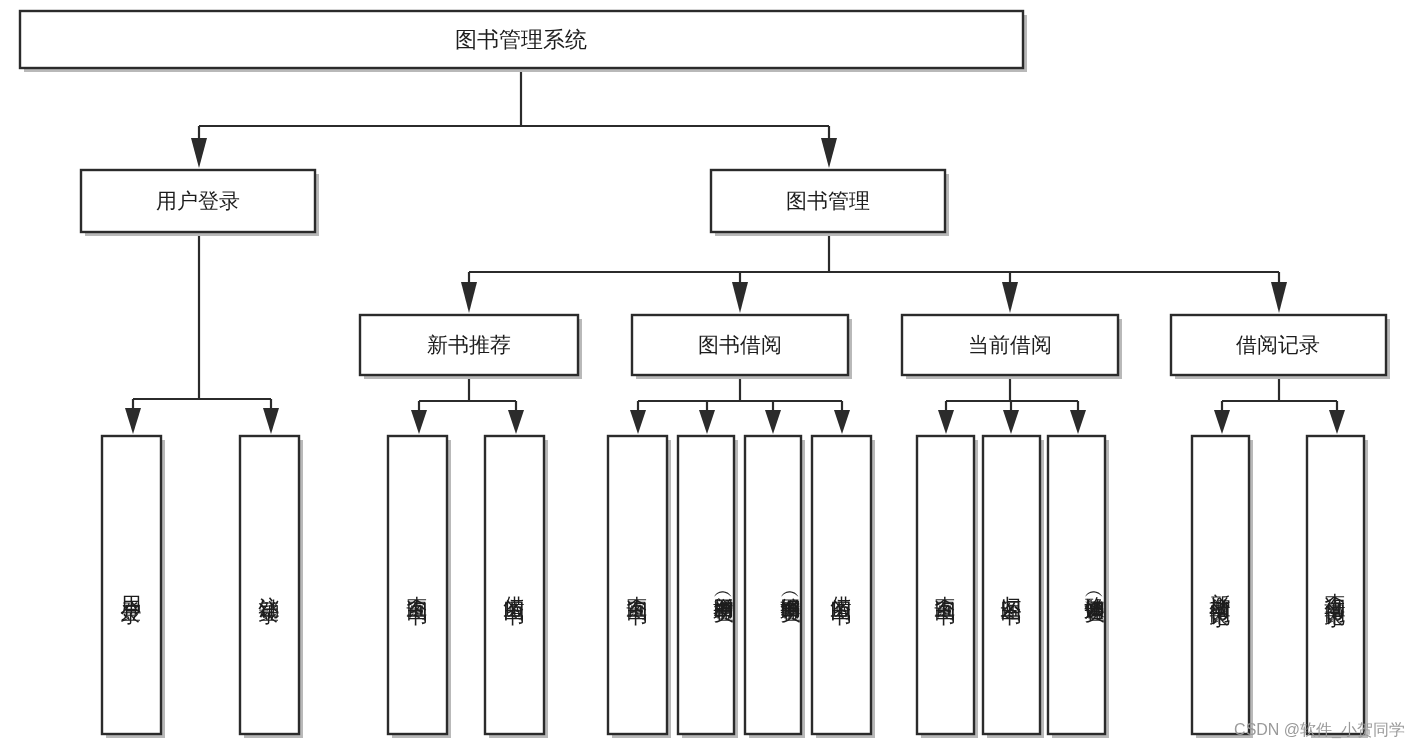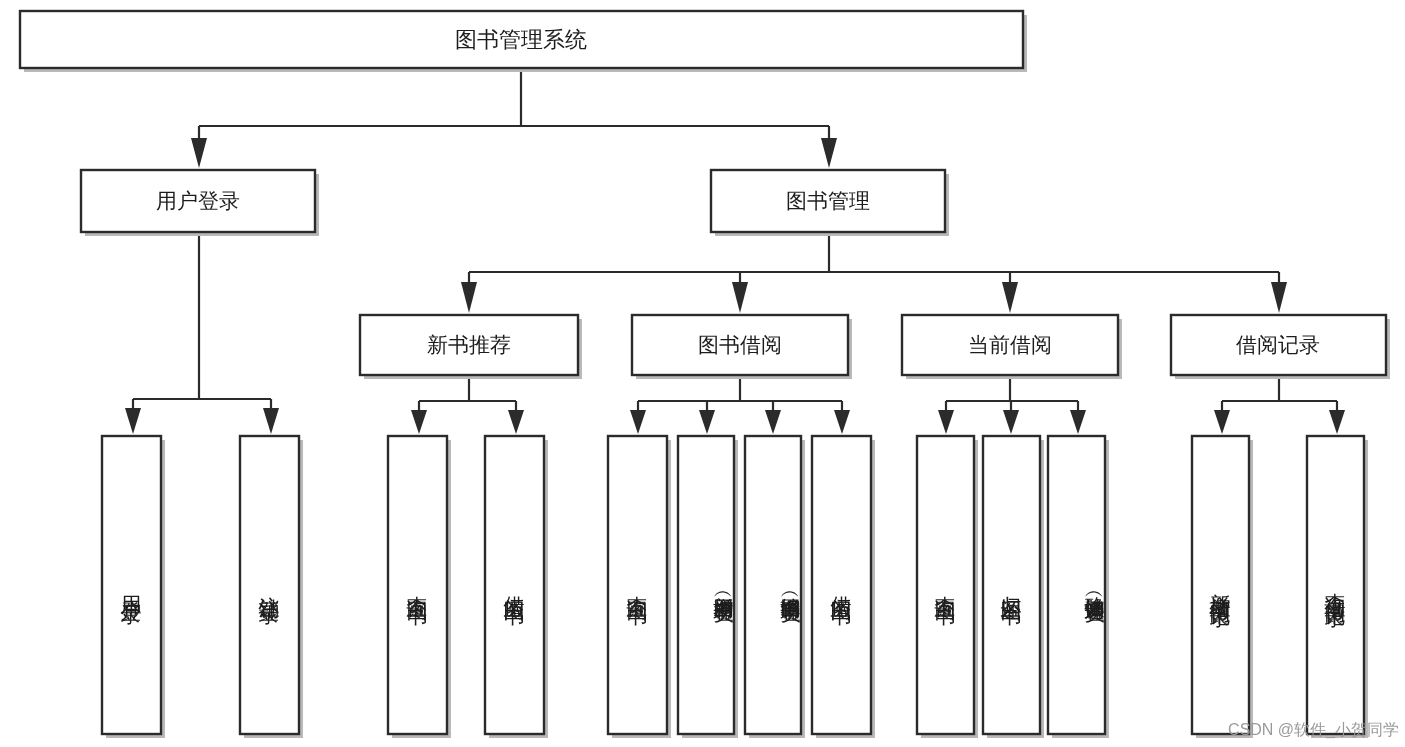--- a/index.html
+++ b/index.html
@@ -26,21 +26,21 @@
     font-family:"Liberation Sans","DejaVu Sans",sans-serif;
     font-size:21px;color:#1d1d1d;
     letter-spacing:3px;
     line-height:1;
     display:flex;align-items:center;justify-content:center;
     white-space:nowrap;
     pointer-events:none;
   }
   .vlabel.tight{font-size:20px;letter-spacing:1px;}
   #watermark{
-    position:absolute;right:6px;bottom:6px;
+    position:absolute;right:0;bottom:6px;
     font-family:"Liberation Sans","DejaVu Sans",sans-serif;
     font-size:16px;color:#9a9a9a;white-space:nowrap;
   }
 </style>
 </head>
 <body>
 
 <svg id="diagram" viewBox="0 0 1405 747">
 
   <g>

